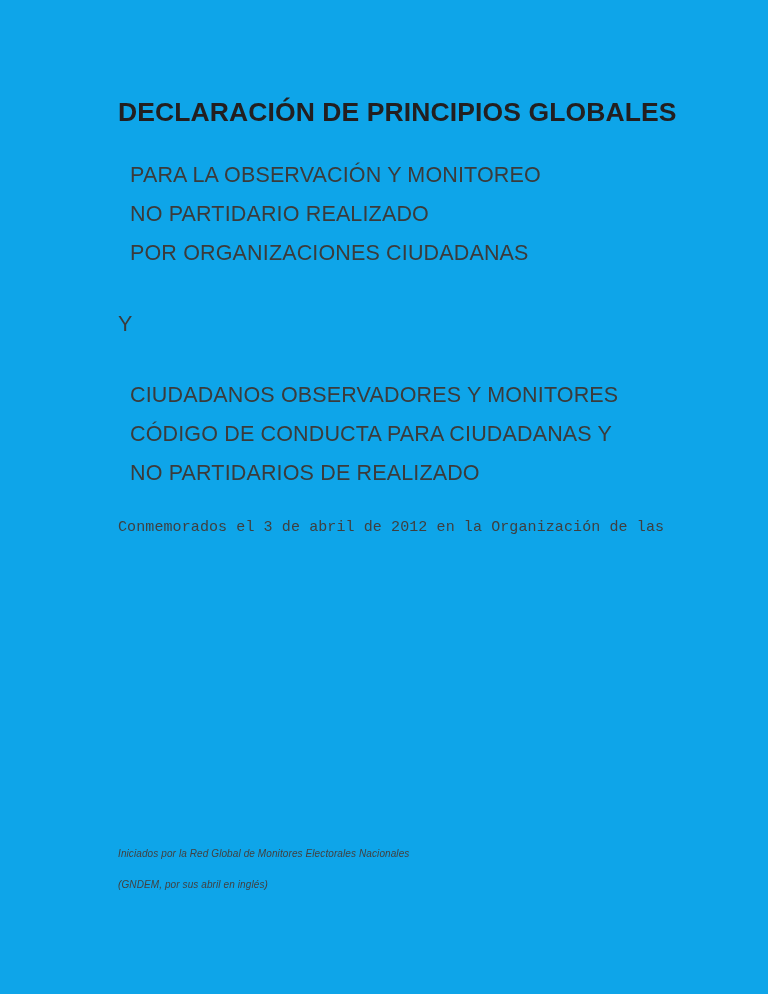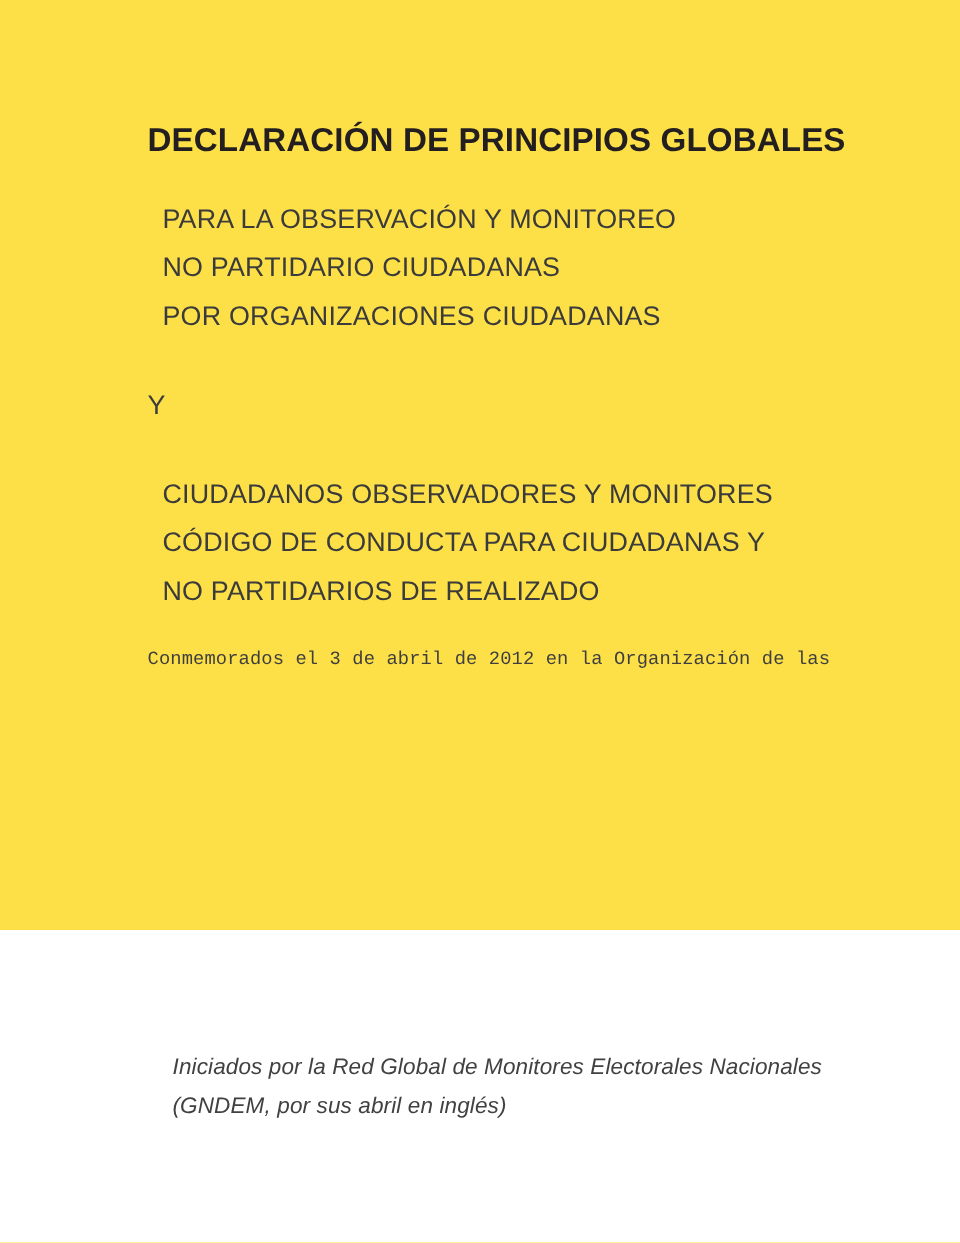--- a/index.html
+++ b/index.html
@@ -11,22 +11,22 @@
     height: 994px;
     background: #ffffff;
     font-family: "Liberation Sans", sans-serif;
     -webkit-font-smoothing: antialiased;
     overflow: hidden;
   }
 
   .page {
     position: relative;
     width: 768px;
-    height: 744px;
-    background: #fde047;
+    height: 994px;
+    background: #0ea5e9;
     box-sizing: border-box;
     padding: 0 118px 0 118px;
   }
 
   
   .doc-title {
     position: absolute;
     left: 118px;
     top: 98px;
     margin: 0;
@@ -92,40 +92,39 @@
   
   .footer-note {
     position: absolute;
     left: 118px;
     top: 838px;
     margin: 0;
     padding: 0;
     list-style: none;
   }
   .footer-line {
-    font-size: 18px;
+    font-size: 10px;
     font-style: italic;
     font-weight: normal;
     line-height: 31px;
     color: #414141;
     letter-spacing: 0.1px;
     white-space: nowrap;
-    margin-left: 20px;
   }
 </style>
 </head>
 <body>
 
 <div class="page">
 
   <h1 class="doc-title">DECLARACIÓN DE PRINCIPIOS GLOBALES</h1>
 
   <ul class="subtitle-block block-one">
     <li class="subtitle-line">PARA LA OBSERVACIÓN Y MONITOREO</li>
-    <li class="subtitle-line">NO PARTIDARIO CIUDADANAS</li>
+    <li class="subtitle-line">NO PARTIDARIO REALIZADO</li>
     <li class="subtitle-line">POR ORGANIZACIONES CIUDADANAS</li>
   </ul>
 
   <div class="conjunction">Y</div>
 
   <ul class="subtitle-block block-two">
     <li class="subtitle-line">CIUDADANOS OBSERVADORES Y MONITORES</li>
     <li class="subtitle-line">CÓDIGO DE CONDUCTA PARA CIUDADANAS Y</li>
     <li class="subtitle-line">NO PARTIDARIOS DE REALIZADO</li>
   </ul>

